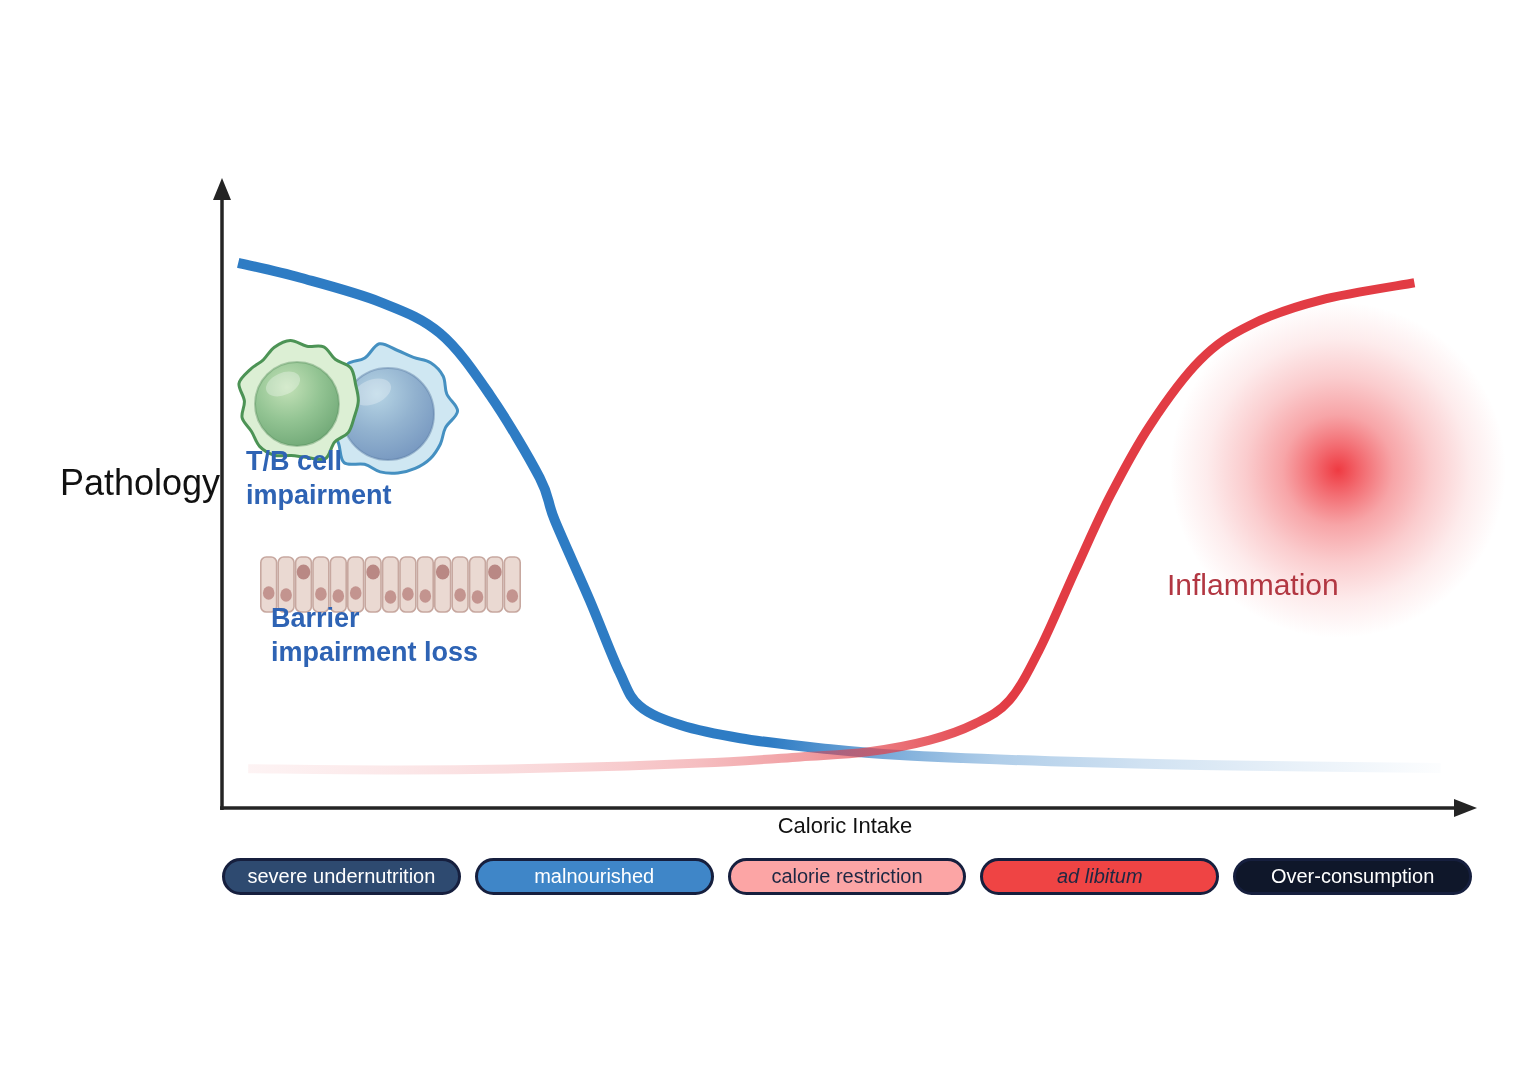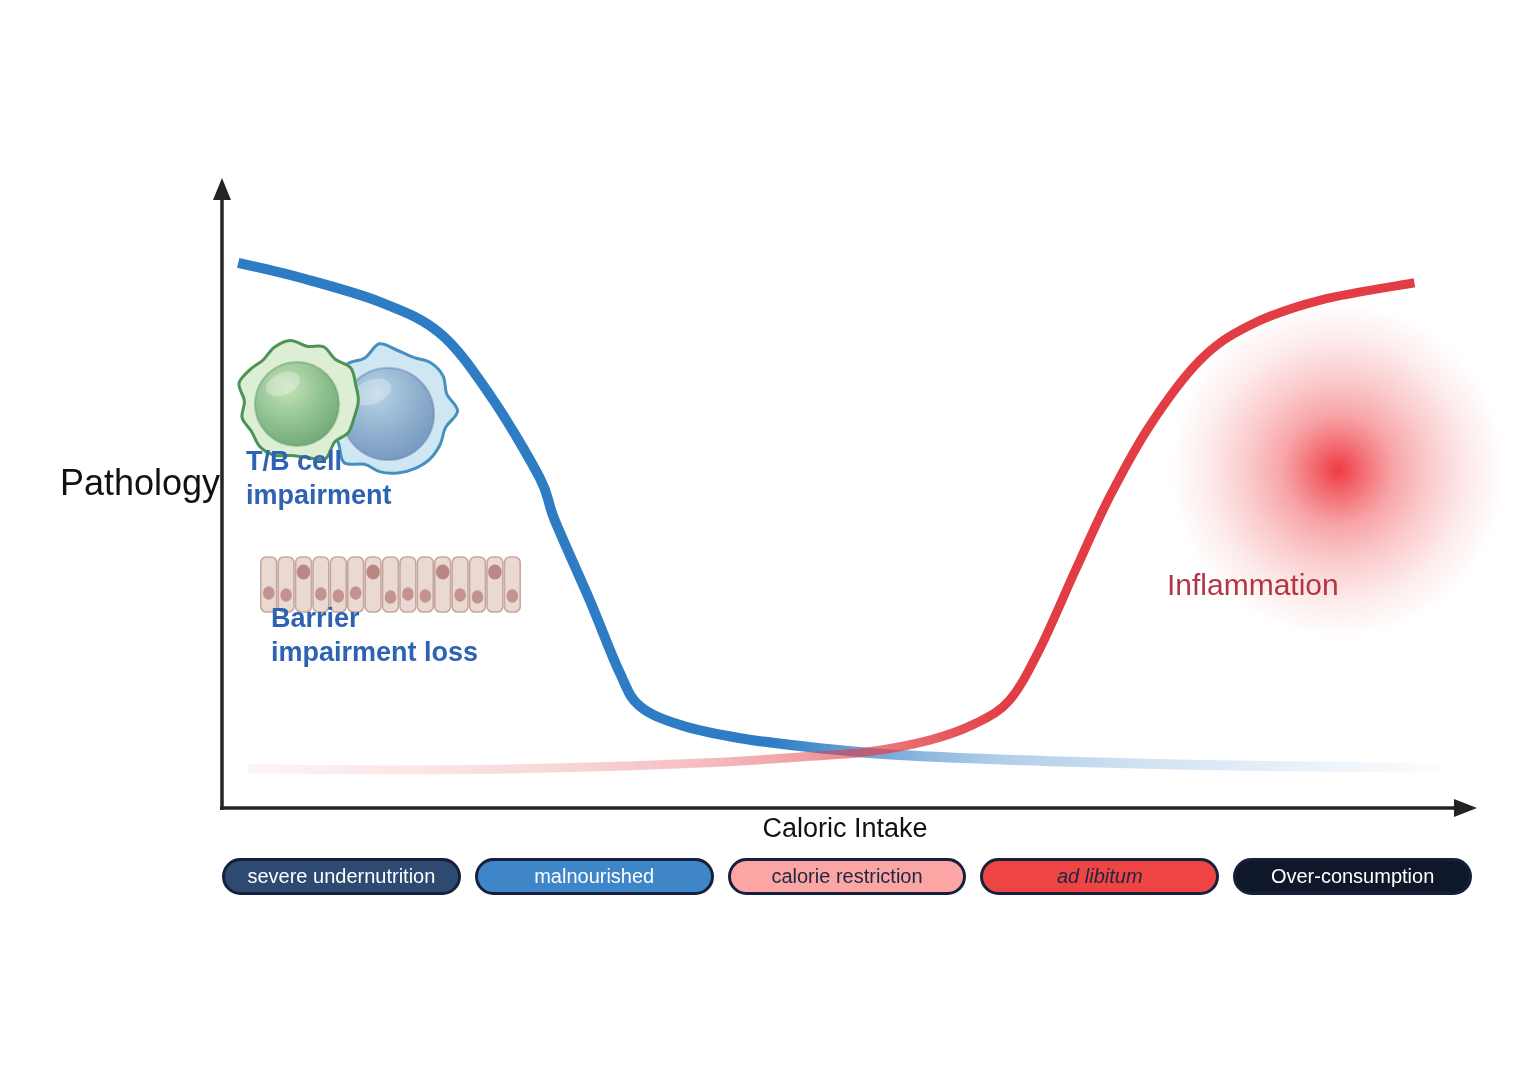--- a/index.html
+++ b/index.html
@@ -3,21 +3,21 @@
 <meta charset="utf-8">
 <style>
   html,body{margin:0;padding:0;background:#ffffff;}
   .canvas{position:relative;width:1536px;height:1075px;background:#ffffff;overflow:hidden;
           font-family:"Liberation Sans",sans-serif;}
   .title{position:absolute;left:222px;top:160px;width:1246px;text-align:center;
          font-size:57px;font-weight:500;color:#0b0b0b;letter-spacing:0;}
   .ylab{position:absolute;left:20px;top:462px;width:200px;text-align:right;
         font-size:36px;color:#111;}
   .xlab{position:absolute;left:222px;top:813px;width:1246px;text-align:center;
-        font-size:27px;color:#111;}
+        font-size:22px;color:#111;}
   .anno{position:absolute;font-weight:bold;font-size:27px;line-height:34px;}
   .anno-tb{left:246px;top:444px;}
   .anno-barrier{left:260px;top:601px;margin-left:11px;}
   .anno-inflam{position:absolute;left:1167px;top:568px;font-size:30px;font-weight:400;}
   .bands{position:absolute;left:222px;top:858px;width:1250px;height:37px;
          display:flex;gap:14px;}
   .pill{flex:1;display:flex;align-items:center;justify-content:center;
         border:3px solid #161f3e;border-radius:20px;font-size:20px;box-sizing:border-box;}
   svg{position:absolute;left:0;top:0;}
   path,line,polygon{vector-effect:none;}

